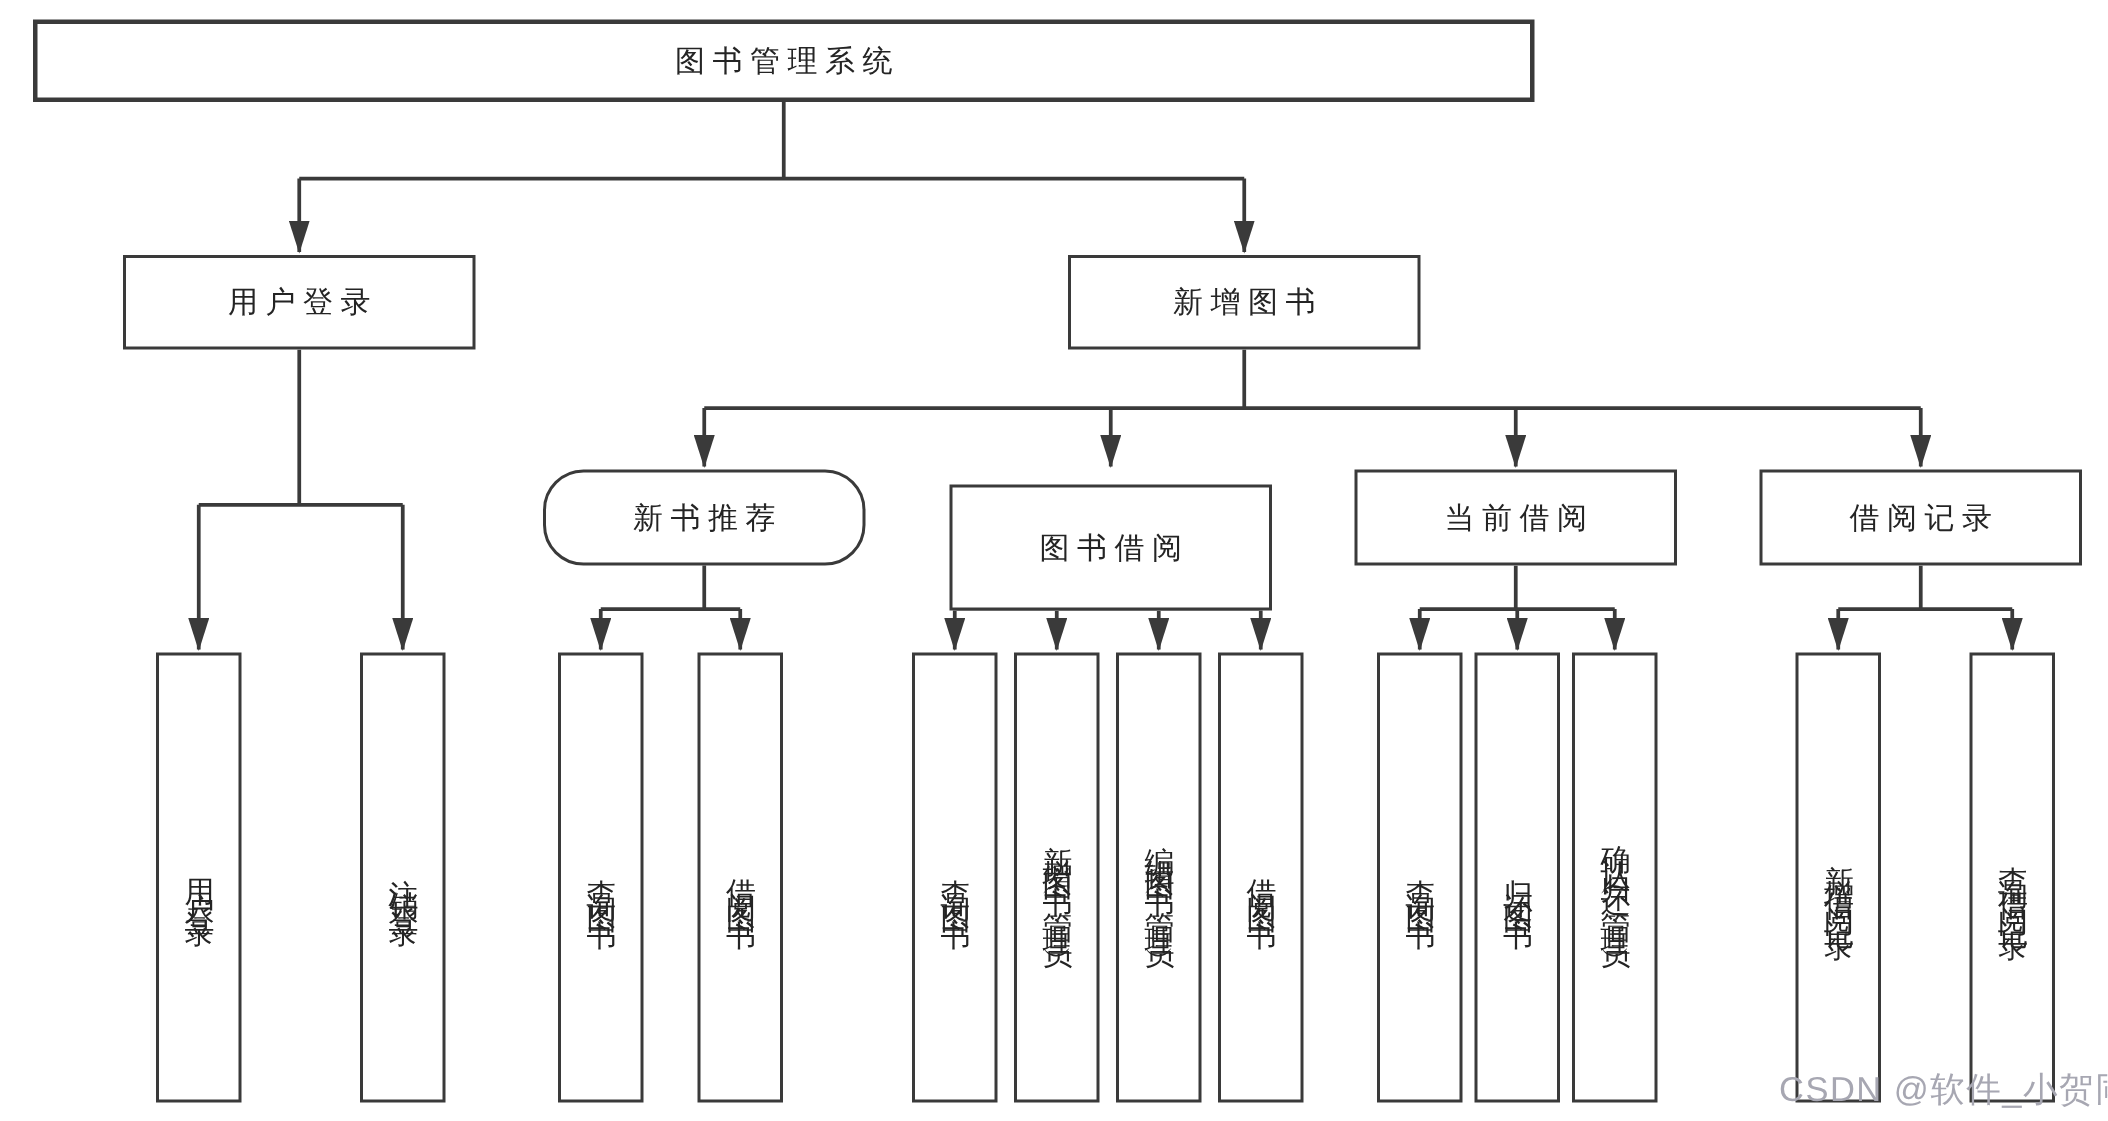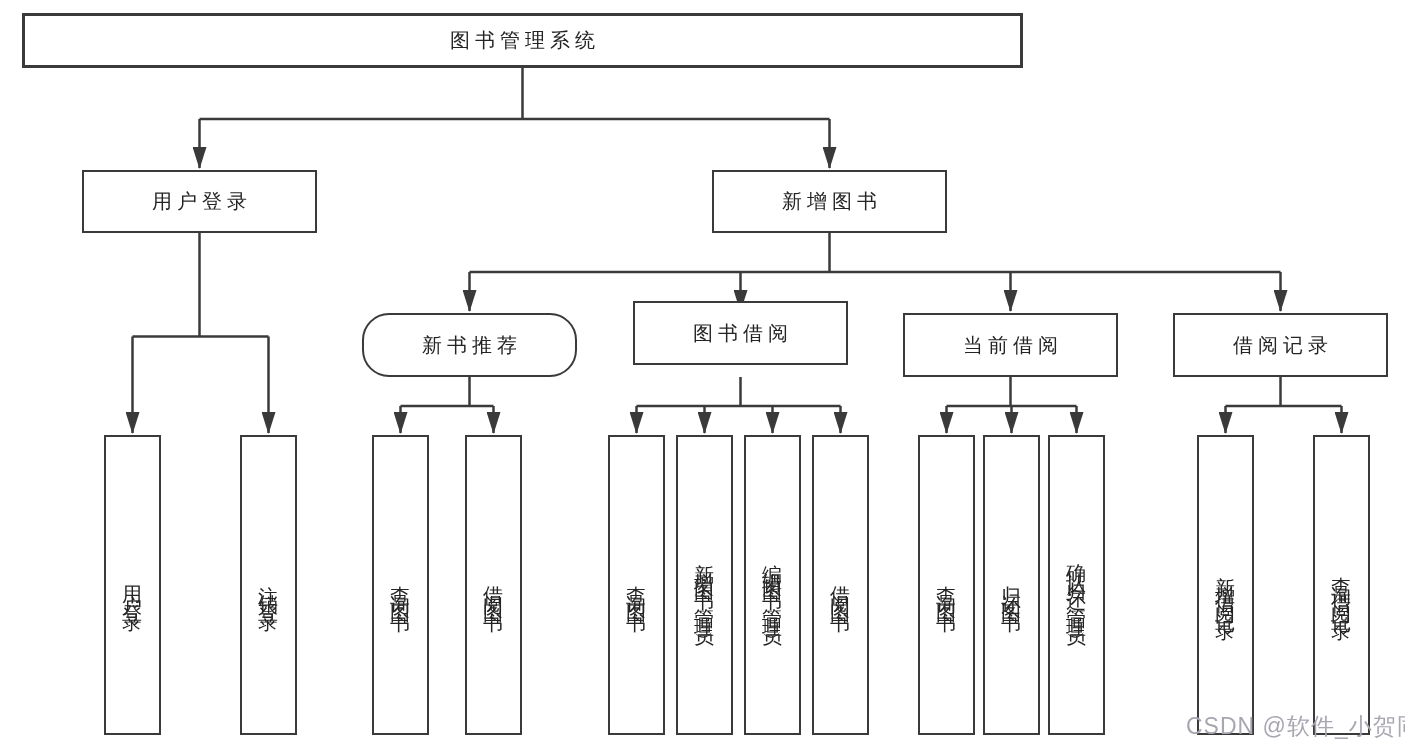--- a/index.html
+++ b/index.html
@@ -123,21 +123,21 @@
   <div class="node node-h" style="left:82px; top:170px; width:235px; height:63px;">
     <span>用户登录</span>
   </div>
   <div class="node node-h" style="left:712px; top:170px; width:235px; height:63px;">
     <span>新增图书</span>
   </div>
 
   <div class="node node-h" style="left:362px; top:313px; width:215px; height:64px;border-radius:27px;">
     <span>新书推荐</span>
   </div>
-  <div class="node node-h" style="left:633px; top:301px; width:215px; height:64px;">
+  <div class="node node-h" style="left:633px; top:323px; width:215px; height:84px;">
     <span>图书借阅</span>
   </div>
   <div class="node node-h" style="left:903px; top:313px; width:215px; height:64px;">
     <span>当前借阅</span>
   </div>
   <div class="node node-h" style="left:1173px; top:313px; width:215px; height:64px;">
     <span>借阅记录</span>
   </div>
 
   <div class="node node-v" style="left:104px; top:435px; width:57px; height:300px;">

